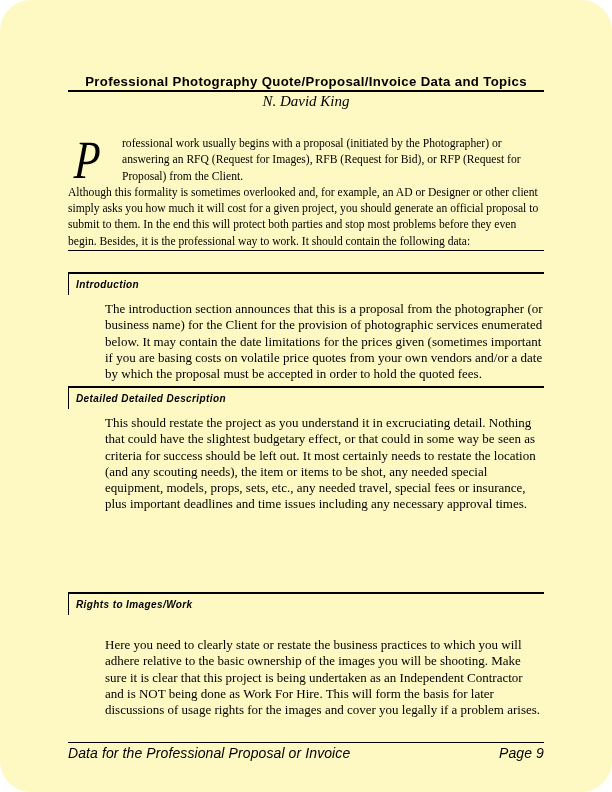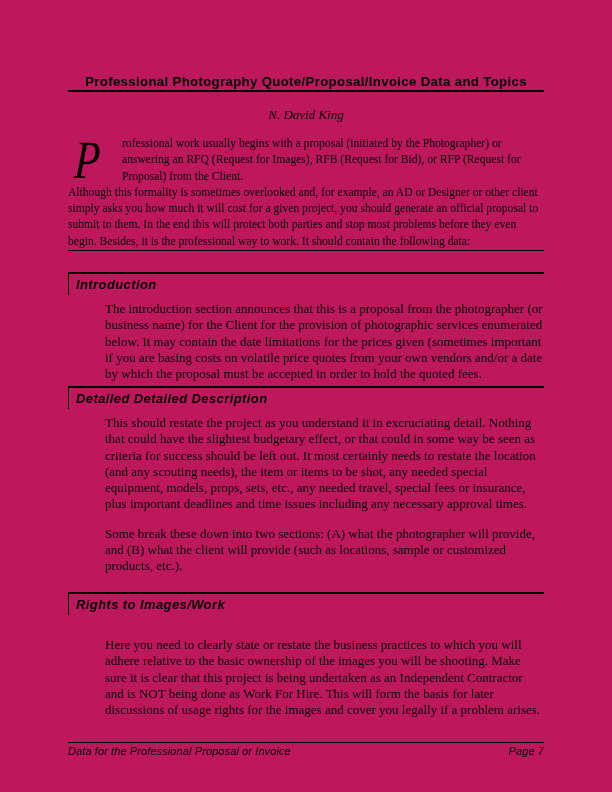--- a/index.html
+++ b/index.html
@@ -4,24 +4,25 @@
 <style>
   html, body {
     margin: 0;
     padding: 0;
     background: #ffffff;
   }
   .page {
     position: relative;
     width: 612px;
     height: 792px;
-    background: #be185d;
+    background: #fef9c3;
     overflow: hidden;
     font-family: "Liberation Serif", "DejaVu Serif", serif;
     color: #000000;
+    border-radius: 31px;
   }
 
   
   .title-block {
     position: absolute;
     left: 68px;
     top: 74px;
     width: 476px;
   }
   .doc-title {
@@ -35,23 +36,23 @@
     color: #000;
   }
   .title-rule {
     border-bottom: 2.2px solid #000;
     margin-top: 1px;
     width: 476px;
   }
   .byline {
     font-family: "Liberation Serif", "DejaVu Serif", serif;
     font-style: italic;
-    font-size: 13px;
+    font-size: 15px;
     text-align: center;
-    margin-top: 16px;
+    margin-top: 3px;
     line-height: 13px;
   }
 
   
   .intro-wrap {
     position: absolute;
     left: 68px;
     top: 136px;
     width: 476px;
   }
@@ -100,21 +101,21 @@
   .sect-head {
     border-top: 2.2px solid #000;
     border-left: 1.5px solid #000;
     padding: 3px 0 3px 7px;
     box-sizing: border-box;
   }
   .sect-head-text {
     font-family: "Liberation Sans", "DejaVu Sans", sans-serif;
     font-weight: bold;
     font-style: italic;
-    font-size: 13px;
+    font-size: 10px;
     letter-spacing: 0.4px;
     line-height: 15px;
     color: #000;
   }
   .sect-body {
     padding-left: 37px;
     padding-top: 6px;
   }
   .sect-body.gap {
     padding-top: 22px;
@@ -138,21 +139,21 @@
     border-bottom: 1.2px solid #000;
     width: 476px;
   }
   .footer-row {
     display: flex;
     justify-content: space-between;
     align-items: baseline;
     margin-top: 2px;
     font-family: "Liberation Sans", "DejaVu Sans", sans-serif;
     font-style: italic;
-    font-size: 11px;
+    font-size: 14px;
     letter-spacing: 0.1px;
     color: #000;
   }
 </style>
 </head>
 <body>
 
 <div class="page">
 
   <div class="title-block">
@@ -179,34 +180,33 @@
       <p>The introduction section announces that this is a proposal from the photographer (or business name) for the Client for the provision of photographic services enumerated below.  It may contain the date limitations for the prices given (sometimes important if you are basing costs on volatile price quotes from your own vendors and/or a date by which the proposal must be accepted in order to hold the quoted fees.</p>
     </div>
   </div>
 
   <div class="sect" style="top:386px;">
     <div class="sect-head">
       <div class="sect-head-text">Detailed Detailed Description</div>
     </div>
     <div class="sect-body">
       <p>This should restate the project as you understand it in excruciating detail.  Nothing that could have the slightest budgetary effect, or that could in some way be seen as criteria for success should be left out.  It most certainly needs to restate the location (and any scouting needs), the item or items to be shot, any needed special equipment, models, props, sets, etc., any needed travel, special fees or insurance, plus important deadlines and time issues including any necessary approval times.</p>
-      <p>Some break these down into two sections: (A) what the photographer will provide, and (B) what the client will provide (such as locations, sample or customized products, etc.).</p>
     </div>
   </div>
 
   <div class="sect" style="top:592px;">
     <div class="sect-head">
       <div class="sect-head-text">Rights to Images/Work</div>
     </div>
     <div class="sect-body gap">
       <p>Here you need to clearly state or restate the business practices to which you will adhere relative to the basic ownership of the images you will be shooting.  Make sure it is clear that this project is being undertaken as an Independent Contractor and is NOT being done as Work For Hire.  This will form the basis for later discussions of usage rights for the images and cover you legally if a problem arises.</p>
     </div>
   </div>
 
   <div class="footer">
     <div class="footer-rule"></div>
     <div class="footer-row">
       <span>Data for the Professional Proposal or Invoice</span>
-      <span>Page 7</span>
+      <span>Page 9</span>
     </div>
   </div>
 
 </div>
 
 </body></html>

